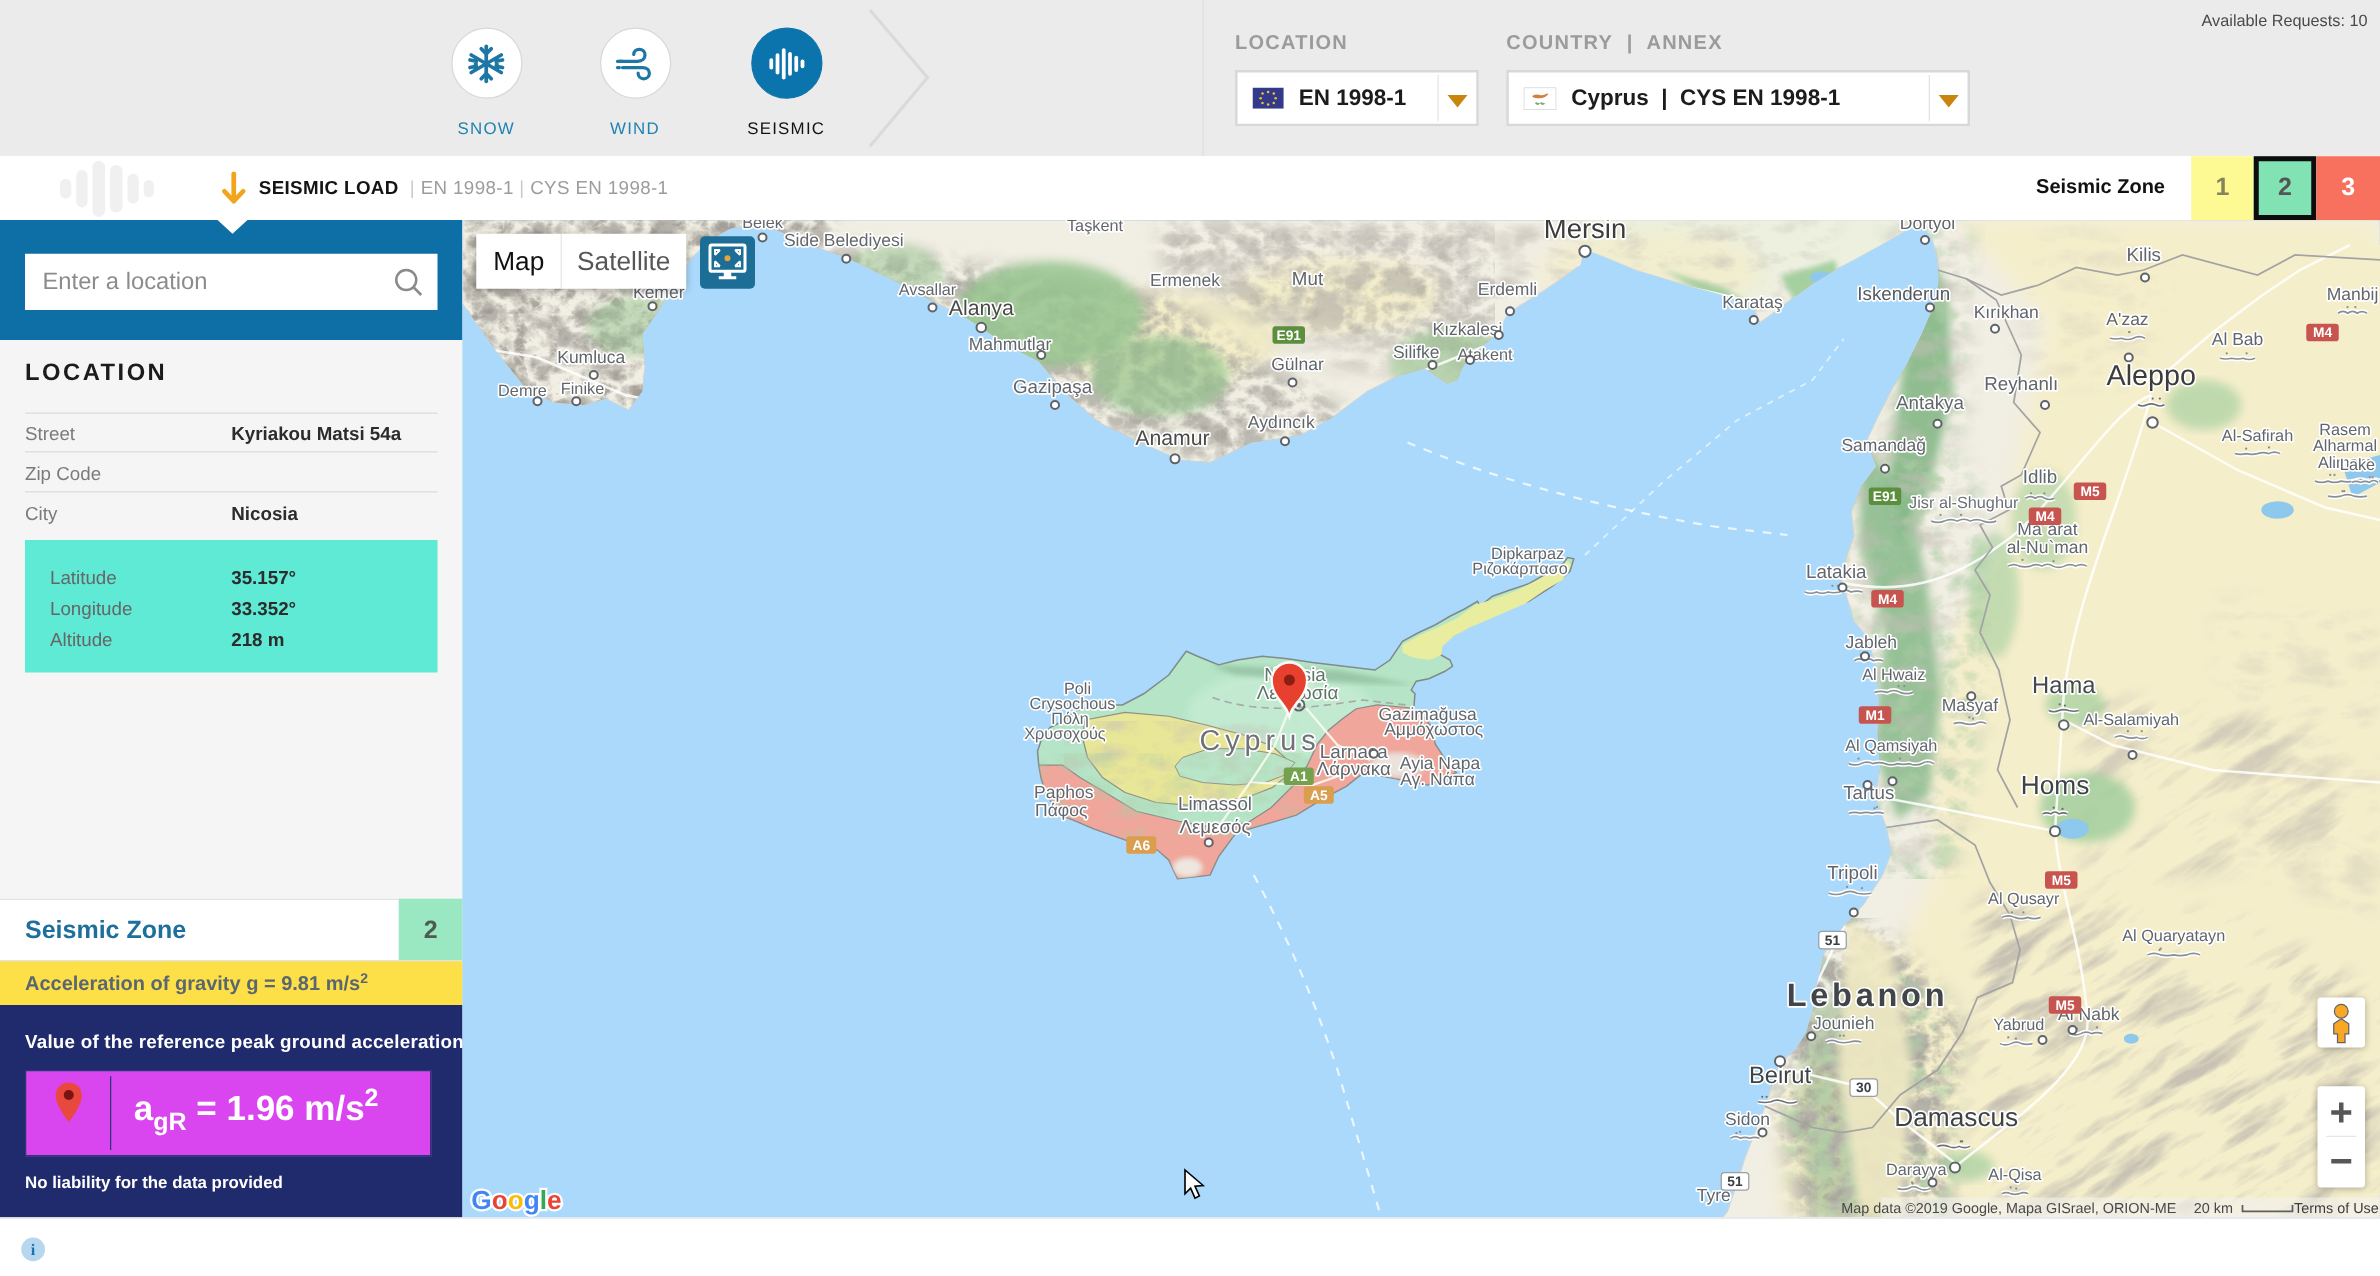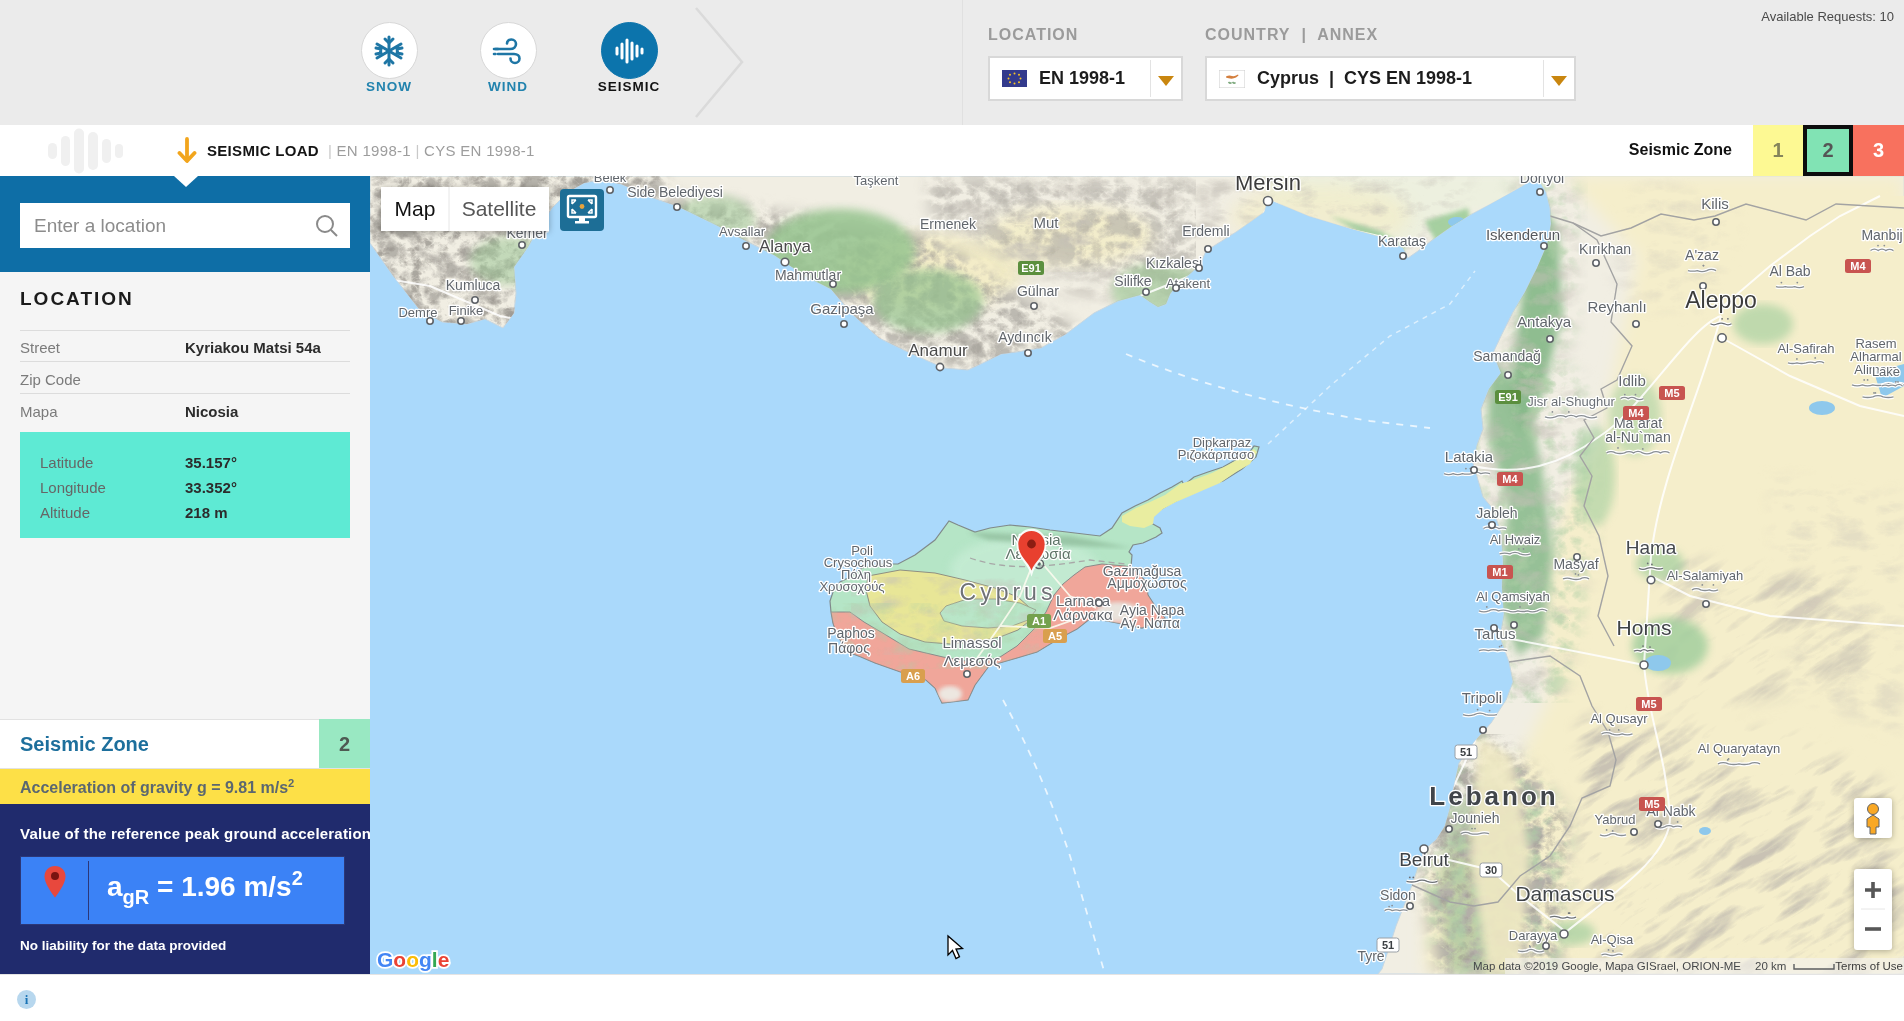--- a/index.html
+++ b/index.html
@@ -3,21 +3,21 @@
 <meta charset="utf-8">
 <style>
 *{margin:0;padding:0;box-sizing:border-box}
 body{font-family:"Liberation Sans",sans-serif;background:#fff;width:1904px;height:1021px;overflow:hidden}
 .app{position:relative;width:1904px;height:1021px;overflow:hidden}
 .topbar{position:absolute;left:0;top:0;width:1904px;height:125px;background:#ebebeb}
 .vdiv{position:absolute;left:962px;top:0;width:1px;height:125px;background:#e0e0e0}
 .icon-item{position:absolute;top:22px;text-align:center;width:120px}
 .circ{width:57px;height:57px;border-radius:50%;background:#fff;border:1px solid #d8d8d8;margin:0 auto;display:flex;align-items:center;justify-content:center}
 .circ.active{background:#0c74ac;border-color:#0c74ac}
-.icon-label{font-size:13.5px;font-weight:bold;letter-spacing:1px;color:#2283ae}
+.icon-label{margin-top:16px;font-size:13.5px;font-weight:normal;letter-spacing:1px;color:#2283ae}
 .icon-label.active{color:#121212}
 .chevron{position:absolute;left:694px;top:6px}
 .ddlabel{position:absolute;top:26px;font-size:16px;font-weight:bold;letter-spacing:1px;color:#9b9b9b}
 .dd{position:absolute;top:56px;height:45px;background:#fff;border:2px solid #d8d8d8;display:flex;align-items:center}
 .dd .flag{margin-left:12px}
 .dd .txt{margin-left:12px;font-size:18px;font-weight:bold;color:#1c1c1c}
 .dd .sep{position:absolute;right:30px;top:2px;bottom:2px;width:1px;background:#e3e3e3}
 .dd .caret{position:absolute;right:7px;top:18px;width:0;height:0;border-left:8px solid transparent;border-right:8px solid transparent;border-top:10px solid #c9860f}
 .avreq{position:absolute;right:10px;top:9px;font-size:13px;color:#4a4a4a}
 .subbar{position:absolute;left:0;top:125px;width:1904px;height:51px;background:#fff}
@@ -44,21 +44,21 @@
 .coordcard{position:absolute;left:20px;top:256px;width:330px;height:106px;background:#5eead4}
 .cc-label{position:absolute;left:20px;font-size:15px;color:#666}
 .cc-val{position:absolute;left:165px;font-size:15px;font-weight:bold;color:#2c2c2c}
 .szrow{position:absolute;left:0;top:543px;width:370px;height:49px;background:#fff;border-top:1px solid #e2e2e2}
 .szrow .t{position:absolute;left:20px;top:13px;font-size:20px;font-weight:bold;color:#1d6f9c}
 .szrow .g{position:absolute;left:319px;top:-1px;width:51px;height:50px;background:#99e8c2;color:#4e5a52;font-size:20px;font-weight:bold;display:flex;align-items:center;justify-content:center}
 .accrow{position:absolute;left:0;top:592px;width:370px;height:36px;background:#fde047;border-top:1px solid #e2e2e2}
 .accrow .t{position:absolute;left:20px;top:8px;font-size:16px;font-weight:bold;color:#5b6770}
 .navy{position:absolute;left:0;top:628px;width:370px;height:170px;background:#202b6d}
 .navy .title{position:absolute;left:20px;top:21px;font-size:15px;font-weight:bold;color:#fff;letter-spacing:0.2px;white-space:nowrap}
-.navy .inner{position:absolute;left:20px;top:52px;width:325px;height:69px;background:#3b82f6;border:1px solid #2c3778}
+.navy .inner{position:absolute;left:20px;top:52px;width:325px;height:69px;background:#d946ef;border:1px solid #2c3778}
 .navy .pdiv{position:absolute;left:67px;top:4px;bottom:4px;width:1px;background:#2c3778}
 .navy .formula{position:absolute;left:86px;top:14px;color:#fff;font-weight:bold;font-size:28px;white-space:nowrap}
 .navy .noliab{position:absolute;left:20px;top:134px;font-size:13.5px;font-weight:bold;color:#fff}
 .footer{position:absolute;left:0;top:974px;width:1904px;height:47px;background:#fff;border-top:1px solid #e4e4e4}
 .footer .i{position:absolute;left:17px;top:15px;width:19px;height:19px;border-radius:50%;background:#b7d7ee;color:#1a73b5;font-size:13px;font-weight:bold;text-align:center;line-height:19px;font-family:"Liberation Serif",serif}
 .footer .txt{position:absolute;left:47px;top:17px;font-size:12px;letter-spacing:-0.2px;color:#6d7680}
 .footer .bar{color:#b9bfc4;padding:0 6px}
 .map{position:absolute;left:370px;top:176px;width:1534px;height:798px;background:#a6d4f2}
 sup{font-size:70%;vertical-align:super}
 </style>
@@ -181,21 +181,21 @@
           </svg>
       </div>
     </div>
     <div class="loc-h">LOCATION</div>
     <div class="hline" style="top:154px"></div>
     <div class="row-label" style="top:163px">Street</div>
     <div class="row-val" style="top:163px">Kyriakou Matsi 54a</div>
     <div class="hline" style="top:185px"></div>
     <div class="row-label" style="top:195px">Zip Code</div>
     <div class="hline" style="top:217px"></div>
-    <div class="row-label" style="top:227px">Mapa</div>
+    <div class="row-label" style="top:227px">City</div>
     <div class="row-val" style="top:227px">Nicosia</div>
     <div class="coordcard">
       <div class="cc-label" style="top:22px">Latitude</div>
         <div class="cc-val" style="top:22px">35.157°</div>
       <div class="cc-label" style="top:47px">Longitude</div>
         <div class="cc-val" style="top:47px">33.352°</div>
       <div class="cc-label" style="top:72px">Altitude</div>
         <div class="cc-val" style="top:72px">218 m</div>
     </div>
     <div class="szrow">

